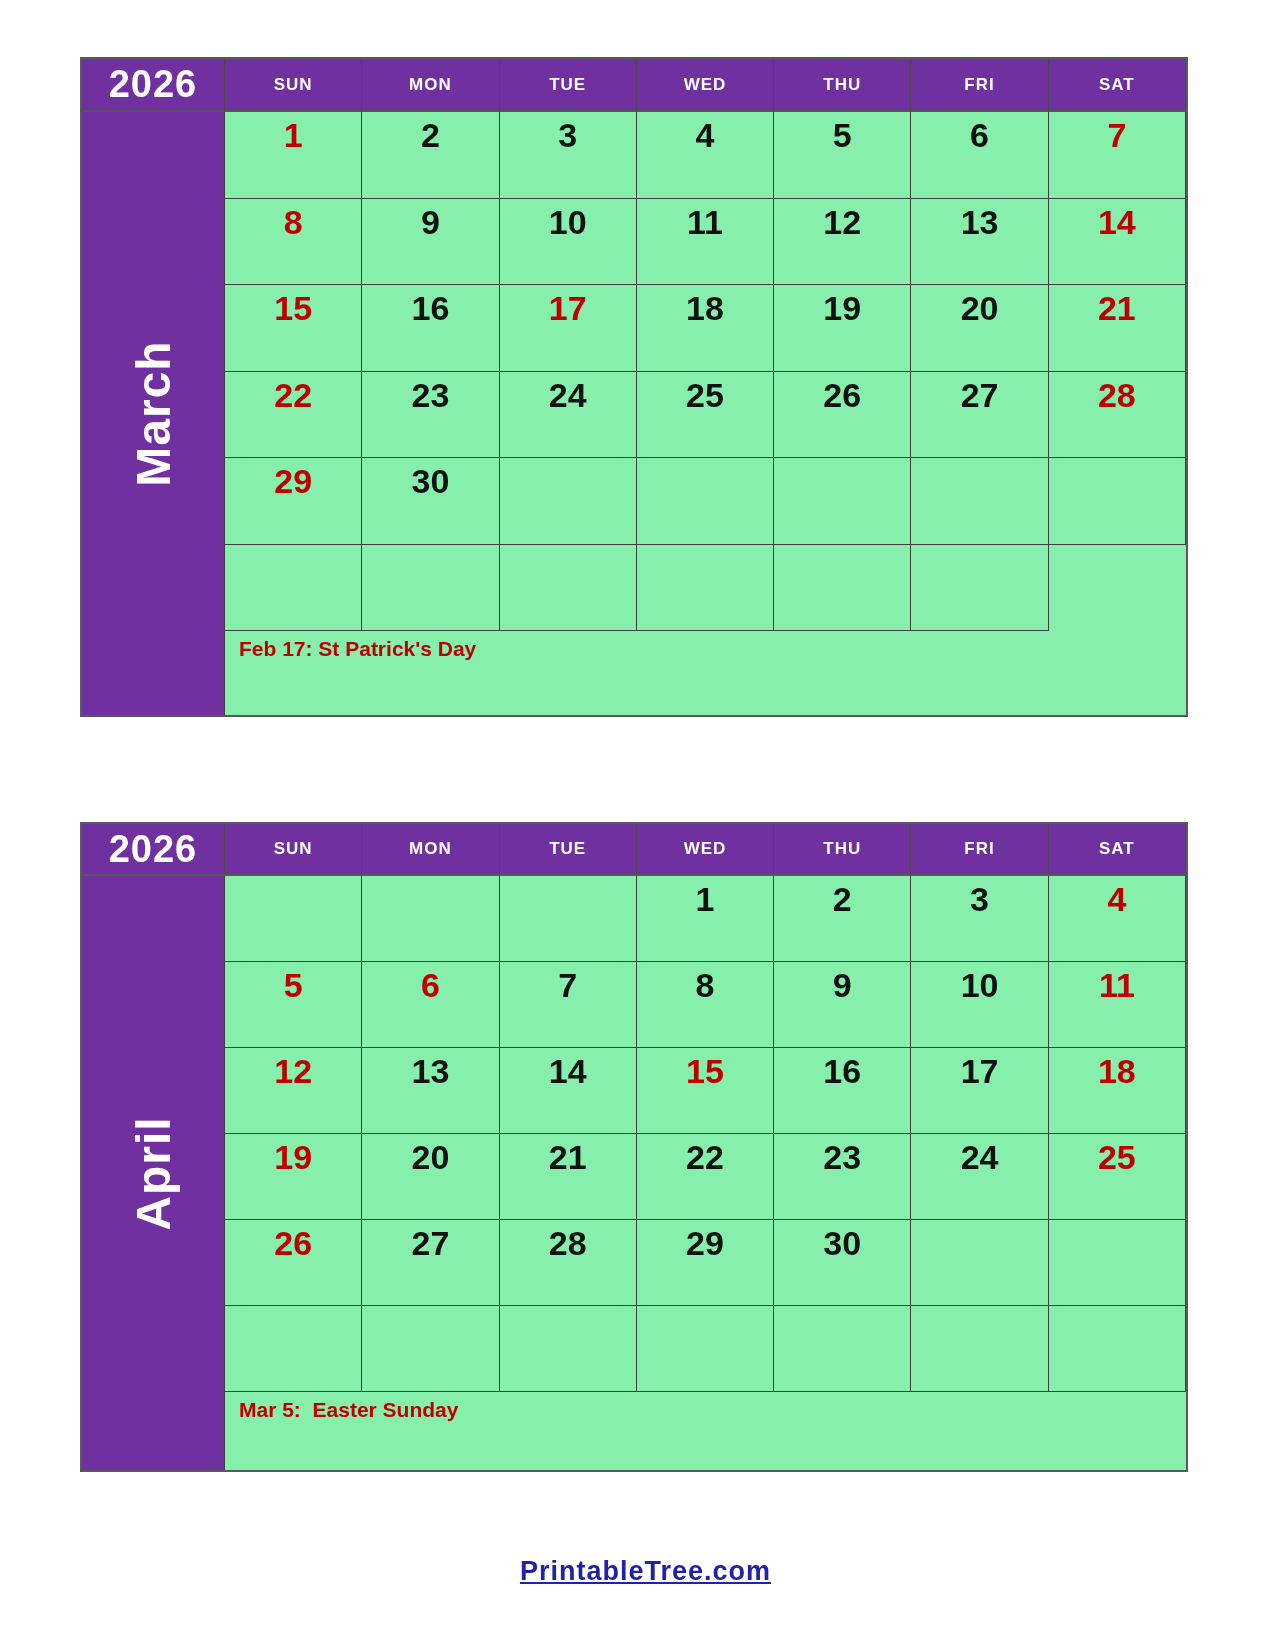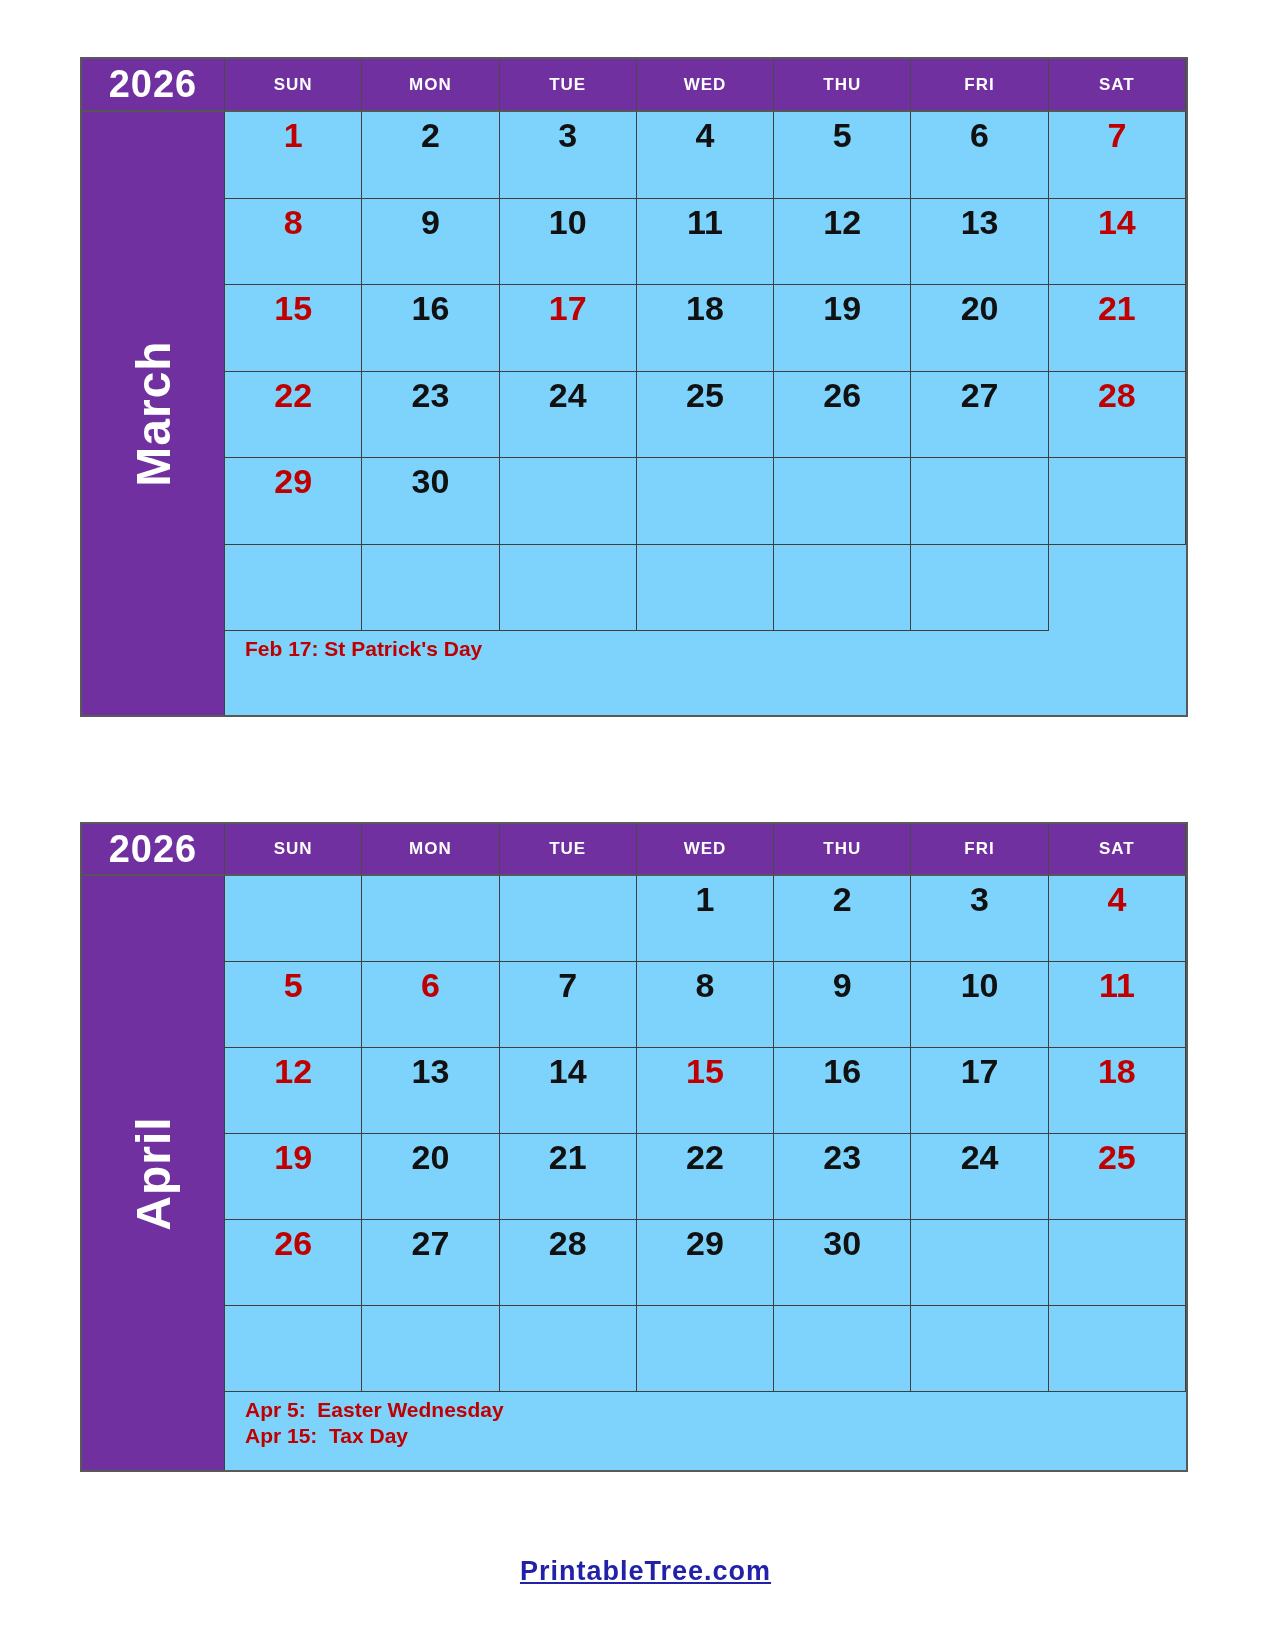--- a/index.html
+++ b/index.html
@@ -18,21 +18,21 @@
   }
   .calendar{
     position:absolute;left:80px;width:1108px;
   }
   .cal-march{top:57px;}
   .cal-april{top:822px;}
   .grid{
     display:grid;
     grid-template-columns:143px repeat(7,1fr);
     border:2px solid var(--outer);
-    background:#7dd3fc;
+    background:#86efac;
   }
   .cal-march .grid{grid-template-rows:53px repeat(6,86.5px) 84px;}
   .cal-april .grid{grid-template-rows:52px repeat(6,86px) 78px;}
   .hcell{
     background:var(--purple);
     color:#ffffff;
     display:flex;align-items:center;justify-content:center;
     border-right:1px solid #4A4A4A;
     border-bottom:2px solid #565656;
     font-weight:bold;
@@ -55,21 +55,21 @@
     border-bottom:1px solid var(--border);
     display:flex;justify-content:center;align-items:flex-start;
     padding-top:5px;
   }
   .cell span{
     font-size:34px;font-weight:bold;color:var(--ink);line-height:1.1;
   }
   .cell.red span{color:var(--red);}
   .notes{
     grid-column:2 / 9;grid-row:8;
-    padding:5px 0 0 20px;
+    padding:5px 0 0 14px;
   }
   .note-line{
     color:var(--red);font-weight:bold;font-size:21px;line-height:1.25;
     white-space:pre-wrap;
   }
   .footer{
     position:absolute;left:8px;top:1556px;width:100%;
     text-align:center;
     font-weight:bold;
   }
@@ -356,21 +356,20 @@
       <div class="cell">
         <span></span>
       </div>
       <div class="cell">
         <span></span>
       </div>
       <div class="cell">
         <span></span>
       </div>
       <div class="notes">
-        <div class="note-line">Apr 5:  Easter Wednesday</div>
-        <div class="note-line">Apr 15:  Tax Day</div>
+        <div class="note-line">Mar 5:  Easter Sunday</div>
       </div>
   </div>
 </section>
 
 <div class="footer">
   <a>PrintableTree.com</a>
 </div>
 
 </body></html>

